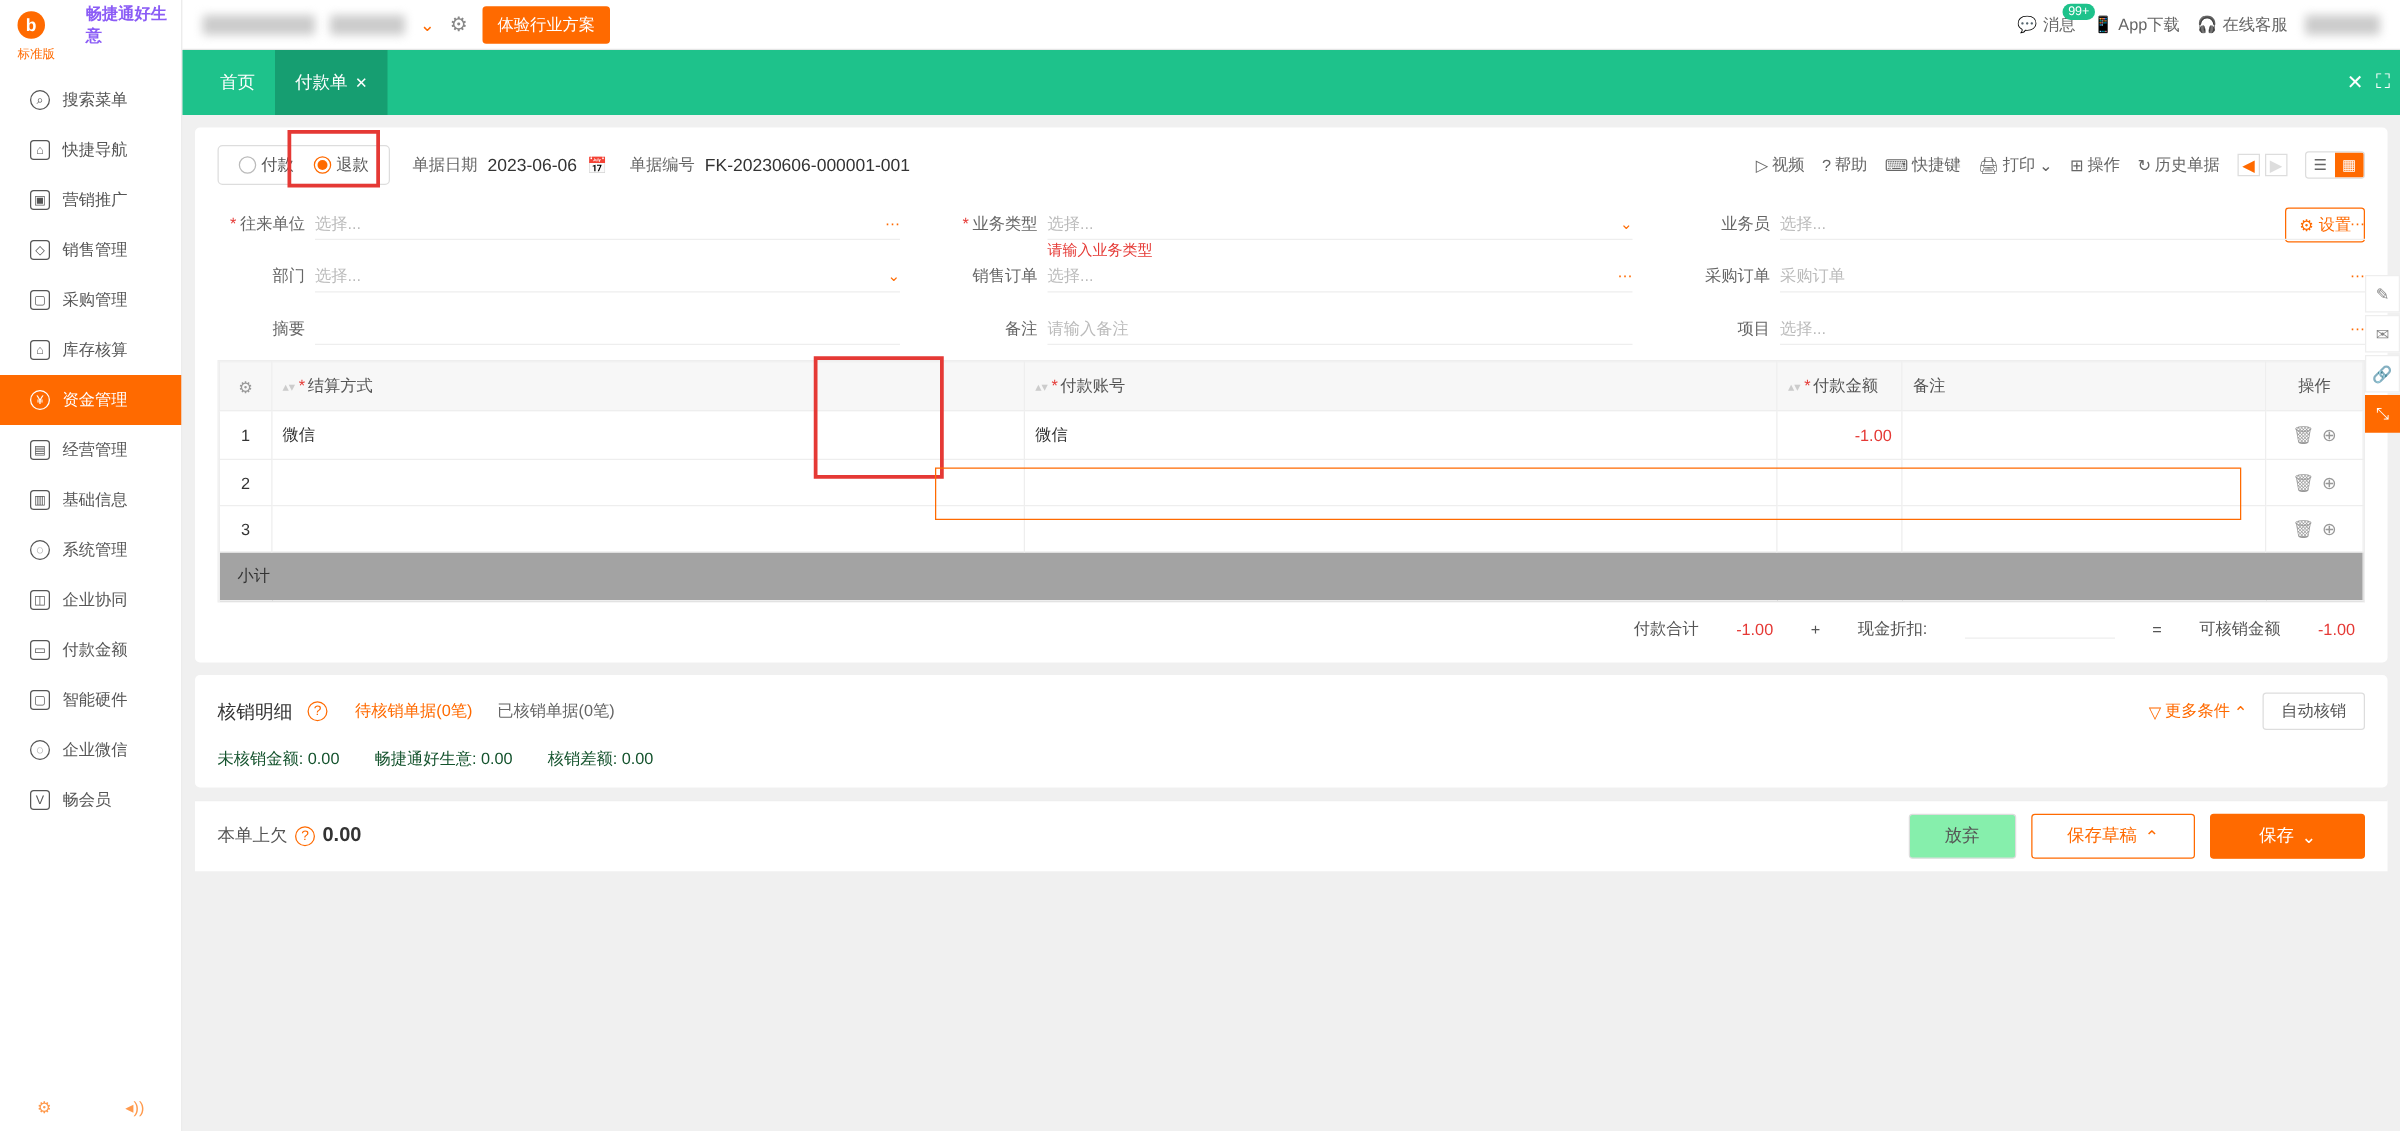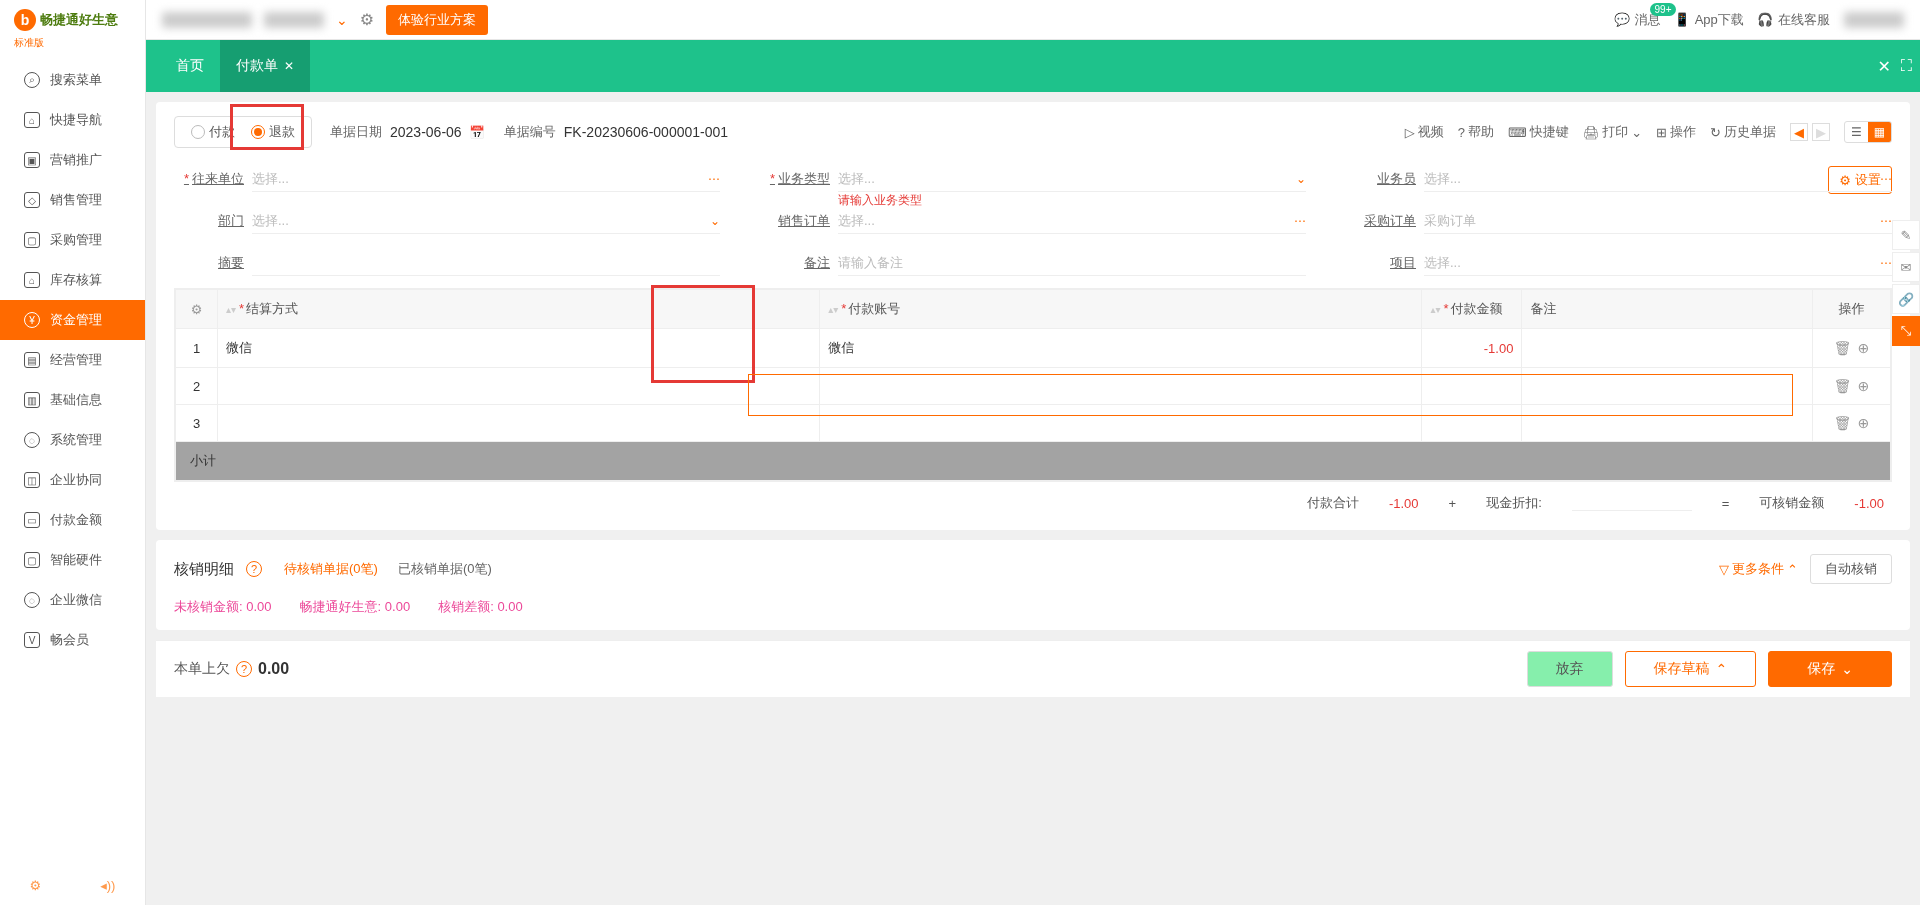--- a/index.html
+++ b/index.html
@@ -2,21 +2,21 @@
 <html><head>
 <meta charset="utf-8">
 <style>
 * { margin: 0; padding: 0; box-sizing: border-box; font-family: -apple-system, "Microsoft YaHei", sans-serif; }
 body { background: #f0f0f0; font-size: 13px; color: #333; overflow: hidden; }
 
 .app { display: flex; height: 100vh; }
 .sidebar { width: 146px; background: #fff; border-right: 1px solid #e6e6e6; display: flex; flex-direction: column; }
 .logo-area { height: 40px; display: flex; align-items: center; padding-left: 14px; gap: 4px; position: relative; }
 .logo-icon { width: 22px; height: 22px; background: #ff6a00; border-radius: 50%; color: #fff; display: flex; align-items: center; justify-content: center; font-weight: bold; font-size: 14px; }
-.logo-text { color: #4d7c0f; font-size: 13px; font-weight: 600; }
+.logo-text { color: #8b5cf6; font-size: 13px; font-weight: 600; margin-left: 29px; }
 .logo-edition { position: absolute; bottom: -10px; left: 14px; font-size: 10px; color: #ff6a00; }
 .nav { list-style: none; margin-top: 20px; }
 .nav li { height: 40px; display: flex; align-items: center; padding-left: 24px; gap: 10px; color: #555; cursor: pointer; }
 .nav li.active { background: #ff6a00; color: #fff; }
 .nav-icon { width: 16px; height: 16px; display: inline-flex; align-items: center; justify-content: center; border: 1.5px solid currentColor; border-radius: 3px; font-size: 10px; }
 .nav-icon.round { border-radius: 50%; }
 .sidebar-footer { margin-top: auto; height: 40px; display: flex; align-items: center; justify-content: space-around; color: #ff9a4d; }
 
 .main { flex: 1; display: flex; flex-direction: column; background: #f0f0f0; }
 .topbar { height: 40px; background: #fff; display: flex; align-items: center; padding: 0 16px; gap: 12px; border-bottom: 1px solid #e6e6e6; }
@@ -53,21 +53,21 @@
 .header-actions .itm { display:flex; align-items:center; gap:3px; cursor:pointer; }
 .nav-arrows { display:flex; gap:4px; }
 .nav-arrows span { width:18px; height:18px; border:1px solid #ddd; display:flex; align-items:center; justify-content:center; cursor:pointer; color:#888; }
 .nav-arrows span.disabled { color:#ddd; }
 .view-toggle { display:flex; border:1px solid #ddd; border-radius:3px; overflow:hidden; }
 .view-toggle span { padding:3px 6px; font-size:12px; cursor:pointer; }
 .view-toggle span.active { background:#ff6a00; color:#fff; }
 
 .form-grid { display:grid; grid-template-columns: repeat(3, 1fr); gap:16px 40px; margin-top:18px; position:relative; }
 .form-row { display:flex; align-items:flex-start; gap:8px; }
-.form-row .lbl { width:70px; text-align:right; color:#666; padding-top:4px;text-decoration:underline; }
+.form-row .lbl { width:70px; text-align:right; color:#666; padding-top:4px; }
 .form-row .lbl .req { color:#e53935; margin-right:3px; }
 .form-row .field { flex:1; position:relative; border-bottom:1px solid #eee; min-height:26px; display:flex; align-items:center; }
 .form-row .field .placeholder { color:#bbb; }
 .form-row .field .caret { position:absolute; right:0; color:#ff6a00; font-size:12px; }
 .form-row .field .err { position:absolute; bottom:-18px; left:0; color:#e53935; font-size:12px; }
 .btn-outline { border:1px solid #ff6a00; color:#ff6a00; background:#fff; padding:4px 10px; border-radius:3px; cursor:pointer; display:flex; align-items:center; gap:4px; font-size:13px; }
 .settings-btn { position:absolute; right:0; top:0; }
 
 .table-wrap { margin-top:12px; border:1px solid #eee; position:relative; }
 .tbl { width:100%; border-collapse:collapse; font-size:13px; }
@@ -87,21 +87,21 @@
 
 .totals-row { display:flex; justify-content:flex-end; align-items:center; gap:30px; padding:12px 8px 4px; color:#555; }
 .totals-row .red { color:#e53935; }
 .discount-input { border:none; border-bottom:1px solid #eee; width:120px; outline:none; }
 
 .section-title { display:flex; align-items:center; gap:12px; font-size:15px; }
 .info-icon { width:16px; height:16px; border:1px solid #ff6a00; border-radius:50%; color:#ff6a00; font-size:11px; display:inline-flex; align-items:center; justify-content:center; }
 .subtabs { display:flex; gap:20px; margin-left:10px; font-size:13px; }
 .subtabs .st { color:#666; cursor:pointer; }
 .subtabs .st.active { color:#ff6a00; }
-.amounts-line { display:flex; gap:28px; margin-top:14px; color:#ec4899; font-size:13px; }
+.amounts-line { display:flex; gap:28px; margin-top:14px; color:#14532d; font-size:13px; }
 .detail-actions { margin-left:auto; display:flex; align-items:center; gap:12px; }
 .link-action { color:#ff6a00; font-size:13px; cursor:pointer; display:flex; align-items:center; gap:3px; }
 .btn-outline-gray { border:1px solid #ddd; background:#fff; padding:5px 14px; border-radius:3px; cursor:pointer; color:#555; font-size:13px; }
 
 .footer-bar { display:flex; align-items:center; padding:10px 18px; background:#fff; border-top:1px solid #eee; }
 .footer-bar .owe { display:flex; align-items:center; gap:6px; color:#555; font-size:14px; }
 .footer-bar .owe .val { font-weight:600; color:#333; font-size:16px; }
 .footer-actions { margin-left:auto; display:flex; gap:12px; }
 .btn-lg { padding:8px 28px; border-radius:3px; font-size:14px; cursor:pointer; border:1px solid; }
 .btn-discard { border-color:#ddd; background:#86efac; color:#555; }

